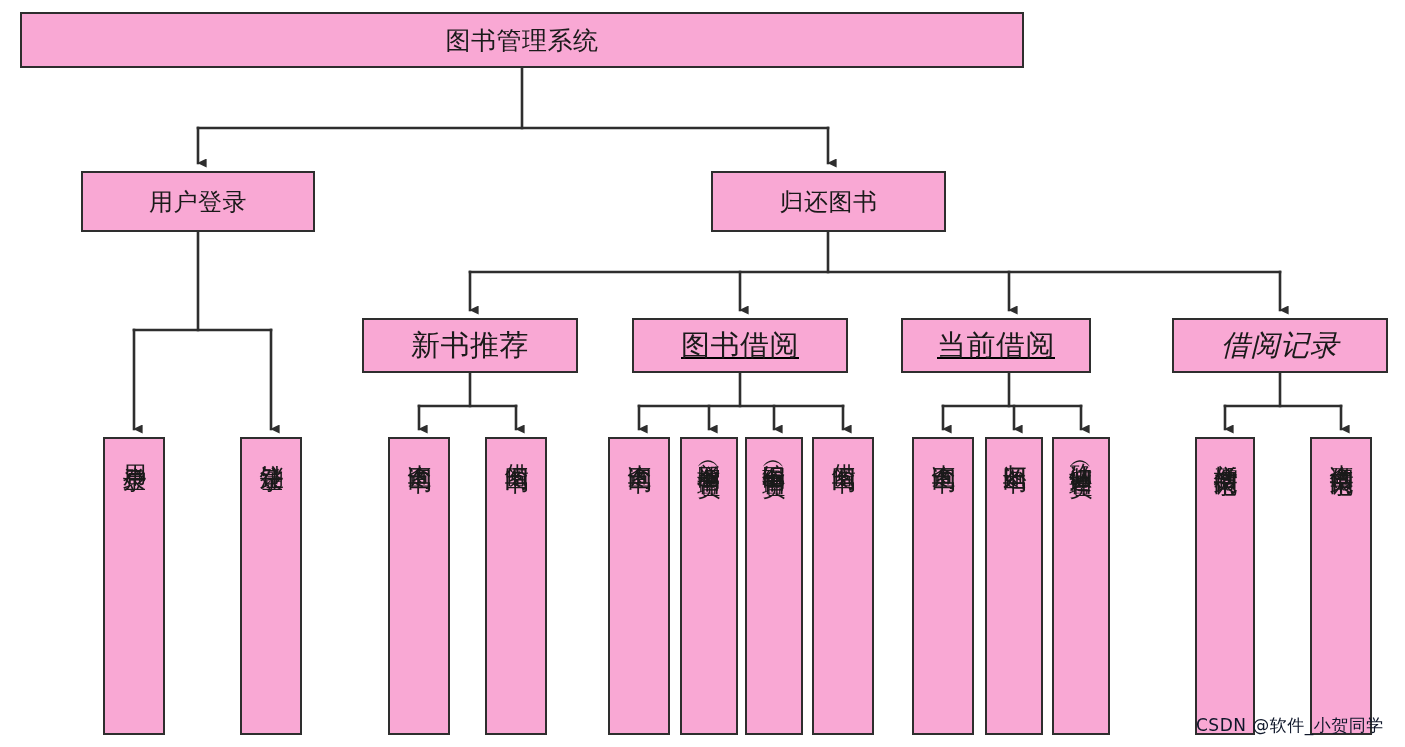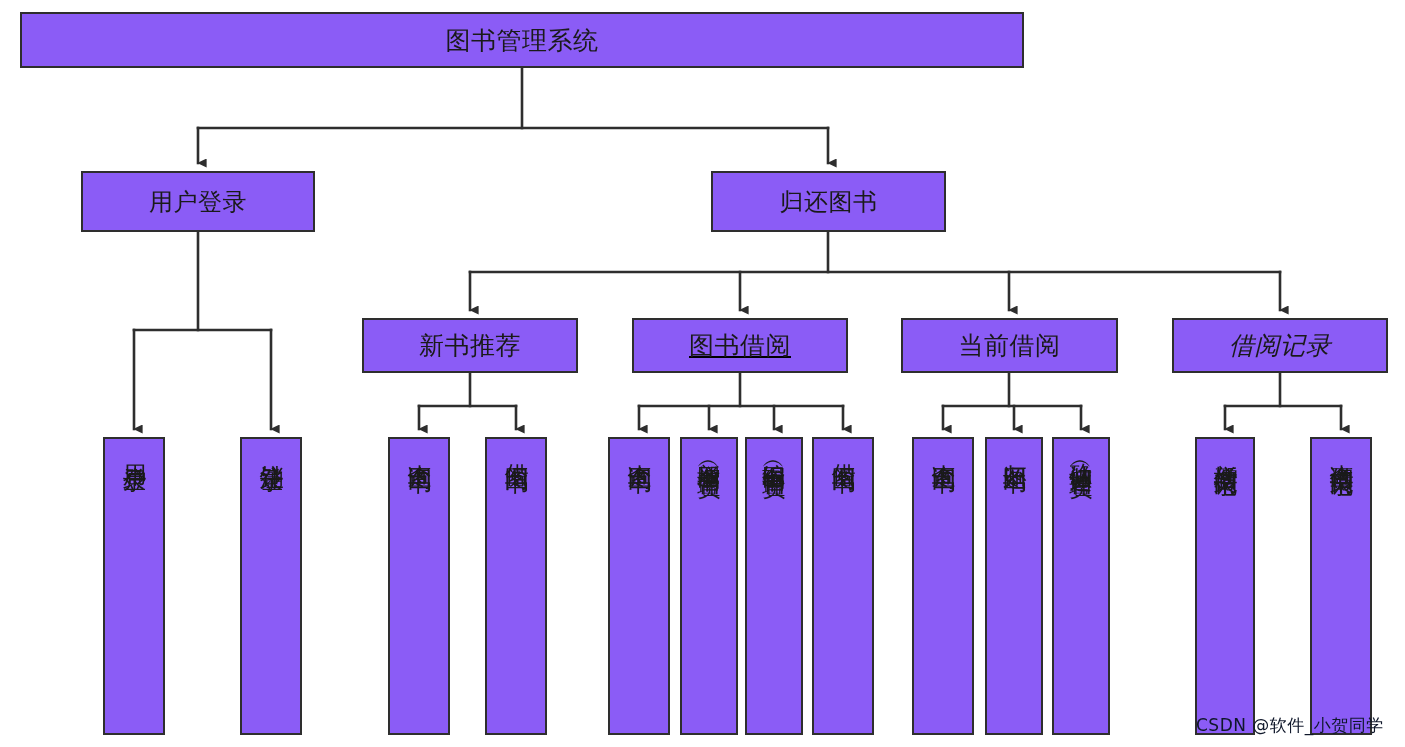--- a/index.html
+++ b/index.html
@@ -21,38 +21,38 @@
     position: absolute;
     left: 0;
     top: 0;
     width: 1405px;
     height: 747px;
   }
   .node-box {
     position: absolute;
     box-sizing: border-box;
     border: 2px solid #2e2e2e;
-    background: #8b5cf6;
+    background: #f9a8d4;
     display: flex;
     align-items: center;
     justify-content: center;
   }
   .node-label {
     color: #1a1a1a;
     letter-spacing: 0.5px;
     white-space: nowrap;
   }
   .level0 .node-label {
     font-size: 25px;
   }
   .level1 .node-label {
     font-size: 24px;
   }
   .level2 .node-label {
-    font-size: 25px;
+    font-size: 29px;
   }
   .leaf {
     align-items: flex-start;
     justify-content: center;
     padding-top: 6px;
   }
   .leaf .node-label {
     writing-mode: vertical-rl;
     text-orientation: upright;
     font-size: 24px;
@@ -160,21 +160,21 @@
   <div class="node-box leaf" style="left: 240px; top: 437px; width: 62px; height: 298px;">
     <span class="node-label">注销登录</span>
   </div>
 
   <div class="node-box level2" style="left: 362px; top: 318px; width: 216px; height: 55px;">
     <span class="node-label">新书推荐</span>
   </div>
   <div class="node-box level2" style="left: 632px; top: 318px; width: 216px; height: 55px; text-decoration: underline;">
     <span class="node-label">图书借阅</span>
   </div>
-  <div class="node-box level2" style="left: 901px; top: 318px; width: 217px; height: 55px;">
+  <div class="node-box level2" style="left: 901px; top: 318px; width: 190px; height: 55px; text-decoration: underline;">
     <span class="node-label">当前借阅</span>
   </div>
   <div class="node-box level2" style="left: 1172px; top: 318px; width: 216px; height: 55px; font-style: italic;">
     <span class="node-label">借阅记录</span>
   </div>
 
   <div class="node-box leaf" style="left: 388px; top: 437px; width: 62px; height: 298px;">
     <span class="node-label">查询图书</span>
   </div>
   <div class="node-box leaf" style="left: 485px; top: 437px; width: 62px; height: 298px;">

